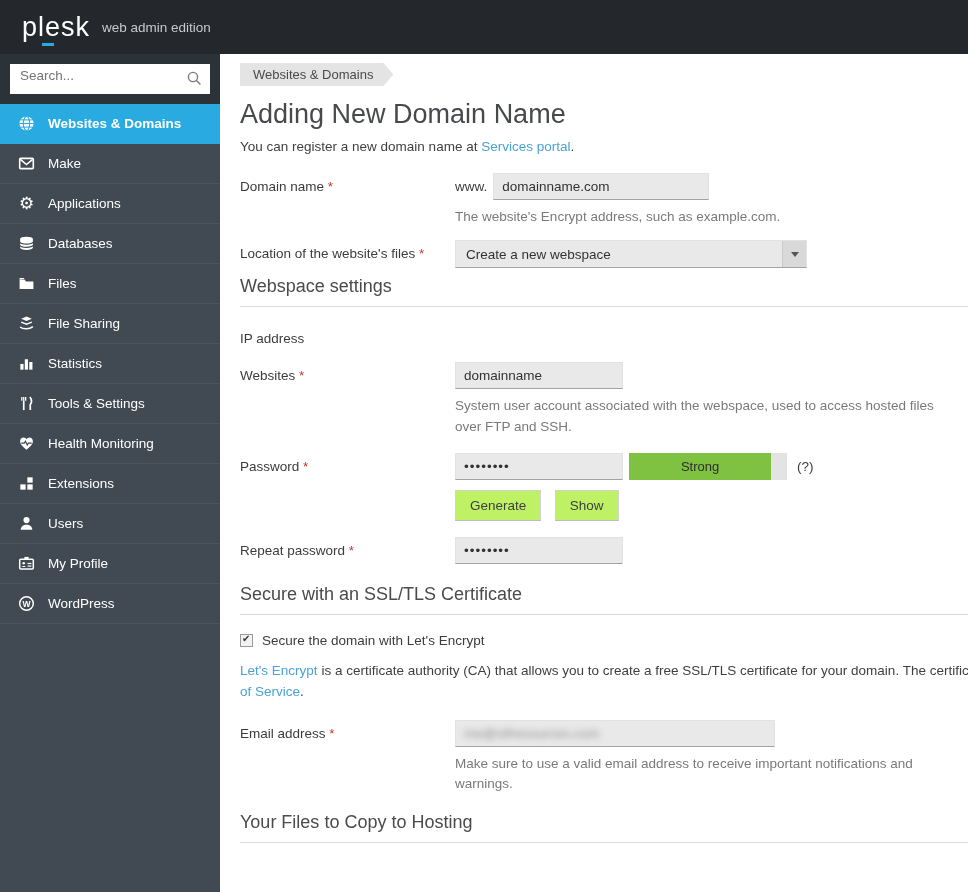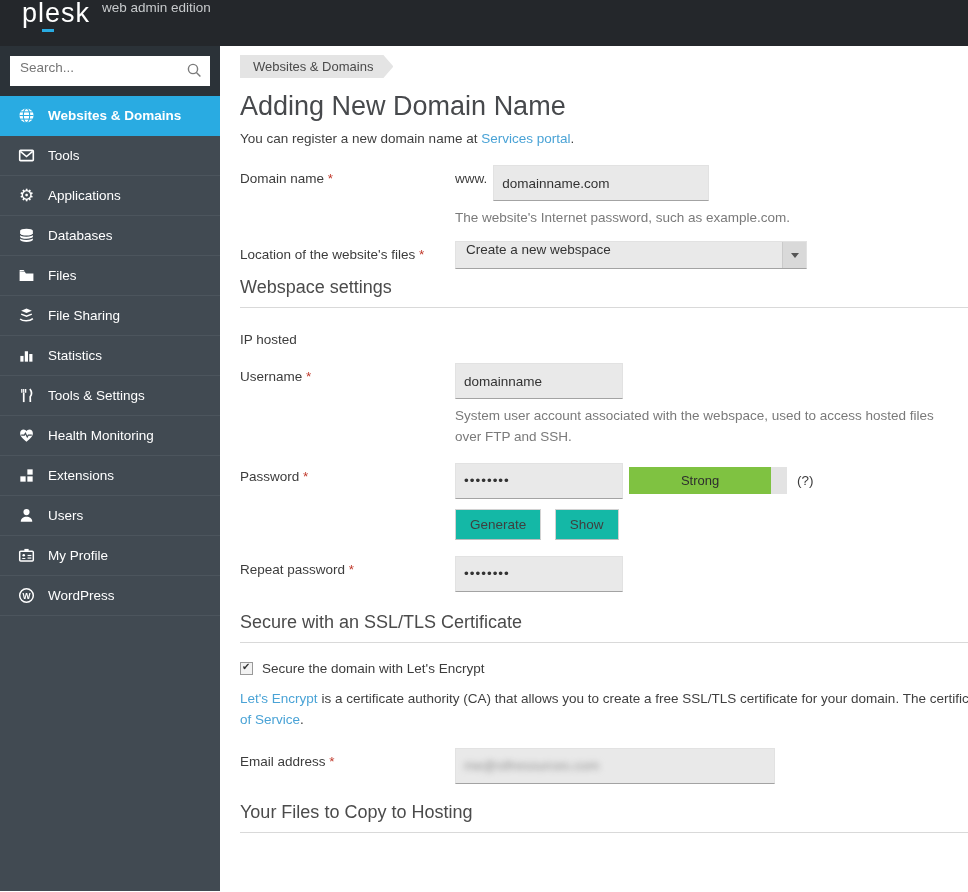--- a/index.html
+++ b/index.html
@@ -1,20 +1,20 @@
 <!DOCTYPE html>
 <html><head>
 <meta charset="utf-8">
 <style>
   * { margin:0; padding:0; box-sizing:border-box; }
   html,body { width:968px; height:892px; overflow:hidden; background:#fff;
     font-family:"Liberation Sans", sans-serif; color:#3c3c3c; }
 
   
-  .tophdr { height:46px; background:#24272b; display:flex; align-items:flex-start; padding-left:22px; }
+  .tophdr { height:54px; background:#24272b; display:flex; align-items:center; padding-left:22px; }
   .logo { position:relative; color:#fff; font-size:27px; font-weight:300; letter-spacing:1px; line-height:1; }
   .logo .underscore { position:absolute; left:20px; bottom:-5px; width:12px; height:3px; background:#29abe2; }
   .edition { margin-left:12px; color:#c7cacc; font-size:13.5px; }
 
   
   .main { display:flex; min-height:845px; }
   .sidebar { width:220px; flex-shrink:0; background:#414a52; }
   .content { width:1120px; padding:9px 0 0 20px; }
 
   
@@ -33,48 +33,48 @@
   .crumb { display:inline-block; background:#e4e4e4; color:#4a4a4a; font-size:13px;
     padding:4px 20px 4px 13px; clip-path:polygon(0 0, calc(100% - 10px) 0, 100% 50%, calc(100% - 10px) 100%, 0 100%); }
   h1 { font-size:27px; font-weight:300; color:#47494c; margin:13px 0 9px; }
   .intro { font-size:13.5px; margin-bottom:19px; color:#3f3f3f; }
   a.lnk { color:#4aa3d6; text-decoration:none; cursor:pointer; }
 
   
   .row { display:flex; align-items:flex-start; margin-bottom:13px; }
   .lbl { width:215px; flex-shrink:0; padding-top:6px; font-size:13.5px; color:#3c3c3c; }
   .req { color:#c0392b; }
-  .tin { background:#e9e9e9; border:1px solid #e2e2e2; border-bottom-color:#a3a3a3; height:36px;
+  .tin { background:#e9e9e9; border:1px solid #e2e2e2; border-bottom-color:#a3a3a3; height:27px;
     padding:0 8px; font-size:13.5px; color:#333; font-family:inherit; outline:none; }
   div.tin { display:flex; align-items:center; }
   .help { color:#7a7a7a; font-size:13.5px; margin-top:7px; max-width:487px; line-height:1.5; }
   .wwwpfx { padding-top:6px; margin-right:6px; font-size:13.5px;text-align:right; }
 
   .selectbox { width:352px; height:28px; background:#e9e9e9; border:1px solid #e2e2e2; border-bottom-color:#a3a3a3;
-    display:flex; align-items:flex-start; padding-left:10px; position:relative; font-size:13.5px; color:#333; cursor:pointer; }
+    display:flex; align-items:center; padding-left:10px; position:relative; font-size:13.5px; color:#333; cursor:pointer; }
   .caretbox { position:absolute; right:0; top:0; width:24px; height:100%; background:#d9d9d9;
     border-left:1px solid #cacaca; display:flex; align-items:center; justify-content:center; }
   .caret { width:0; height:0; border-left:4px solid transparent; border-right:4px solid transparent; border-top:5px solid #555; }
 
   h2.section { font-size:18px; font-weight:400; color:#4b4b4b; border-bottom:1px solid #d9d9d9;
     padding-bottom:9px; margin:7px 0 18px; width:1100px; }
 
   .blur { filter:blur(3px); color:#8f8f8f; }
   .blur-soft { filter:blur(1.5px); color:#777; font-size:10px; }
   .ipbox { width:158px; height:27px; background:#e9e9e9; border-bottom:1px solid #a8a8a8;
     display:flex; align-items:center; justify-content:space-between; padding:0 8px; font-size:13px; cursor:pointer; }
 
   .pwline { display:flex; align-items:center; }
   .meter { width:158px; height:27px; background:#e3e3e3; margin-left:6px; position:relative; }
   .meter-fill { height:100%; background:#7fc241; }
   .meter-label { position:absolute; left:0; top:0; height:100%; display:flex; align-items:center;
     justify-content:center; font-size:13px; color:#2e2e2e; }
   .qmark { margin-left:10px; font-size:13.5px; color:#3c3c3c; }
   .sbtns { margin-top:10px; }
-  .sbtn { background:#14b8a6; border:1px solid #d2d2d2; border-bottom-color:#bdbdbd; padding:7px 14px;
+  .sbtn { background:#bef264; border:1px solid #d2d2d2; border-bottom-color:#bdbdbd; padding:7px 14px;
     font-size:13.5px; color:#3f3f3f; margin-right:9px; font-family:inherit; cursor:pointer; }
 
   .cbrow { display:flex; align-items:center; margin-bottom:13px; font-size:13.5px; }
   .cb { width:13px; height:13px; background:#f2f2f2; border:1px solid #999; margin-right:9px;
     position:relative; flex-shrink:0; cursor:pointer; }
   .cb.checked::after { content:"\2714"; position:absolute; top:-2px; left:1px; font-size:10px; color:#333; }
 
   .para { font-size:13.5px; line-height:1.55; margin-bottom:17px; color:#3f3f3f; }
   .bl { display:block; white-space:nowrap; }
 </style>
@@ -114,21 +114,21 @@
         </span>
         <span>Websites &amp; Domains</span>
       </li>
       <li class="mitem">
         <span class="ic">
           <svg width="17" height="17" viewBox="0 0 16 16">
               <rect x="1.6" y="3.2" width="12.8" height="9.6" rx="0.8" fill="none" stroke="#fff" stroke-width="1.5"></rect>
               <polyline points="2.2,4.2 8,9 13.8,4.2" fill="none" stroke="#fff" stroke-width="1.5"></polyline>
             </svg>
         </span>
-        <span>Tools</span>
+        <span>Make</span>
       </li>
       <li class="mitem">
         <span class="ic glyph-ic">⚙</span>
         <span>Applications</span>
       </li>
       <li class="mitem">
         <span class="ic">
           <svg width="17" height="17" viewBox="0 0 16 16">
               <path d="M2,3.6 a6,2 0 0 1 12,0 v8.4 a6,2 0 0 1 -12,0 Z" fill="#fff"></path>
               <path d="M2,6.6 a6,2 0 0 0 12,0" fill="none" stroke="#414a52" stroke-width="1.2"></path>
@@ -237,45 +237,45 @@
     <p class="intro"><span>You can register a new domain name at </span><a class="lnk">Services portal</a><span>.</span></p>
 
     
     <div class="row">
       <div class="lbl"><span>Domain name </span><span class="req">*</span></div>
       <div class="ctl">
         <div style="display:flex;">
           <span class="wwwpfx">www.</span>
           <input class="tin" style="width: 216px;" value="domainname.com">
         </div>
-        <div class="help">The website's Internet password, such as example.com.</div>
+        <div class="help">The website's Encrypt address, such as example.com.</div>
       </div>
     </div>
 
     
     <div class="row" style="margin-bottom:8px;">
       <div class="lbl"><span>Location of the website's files </span><span class="req">*</span></div>
       <div class="selectbox">
         <span>Create a new webspace</span>
         <span class="caretbox">
             <span class="caret"></span>
           </span>
       </div>
     </div>
 
     <h2 class="section">Webspace settings</h2>
 
     
     <div class="row" style="margin-bottom:16px;">
-      <div class="lbl">IP hosted</div>
+      <div class="lbl">IP address</div>
     </div>
 
     
     <div class="row" style="margin-bottom:16px;">
-      <div class="lbl"><span>Username </span><span class="req">*</span></div>
+      <div class="lbl"><span>Websites </span><span class="req">*</span></div>
       <div class="ctl">
         <input class="tin" style="width: 168px;" value="domainname">
         <div class="help">System user account associated with the webspace, used to access hosted files over FTP and SSH.</div>
       </div>
     </div>
 
     
     <div class="row" style="margin-bottom:16px;">
       <div class="lbl"><span>Password </span><span class="req">*</span></div>
       <div class="ctl">
@@ -312,20 +312,21 @@
       <span class="bl"><a class="lnk">of Service</a><span>.</span></span>
     </p>
 
     
     <div class="row" style="margin-bottom:18px;">
       <div class="lbl"><span>Email address </span><span class="req">*</span></div>
       <div class="ctl">
         <div class="tin" style="width:320px;">
             <span class="blur">me@stfresources.com</span>
           </div>
+        <div class="help">Make sure to use a valid email address to receive important notifications and warnings.</div>
       </div>
     </div>
 
     <h2 class="section">Your Files to Copy to Hosting</h2>
 
     
 
     
 
     

